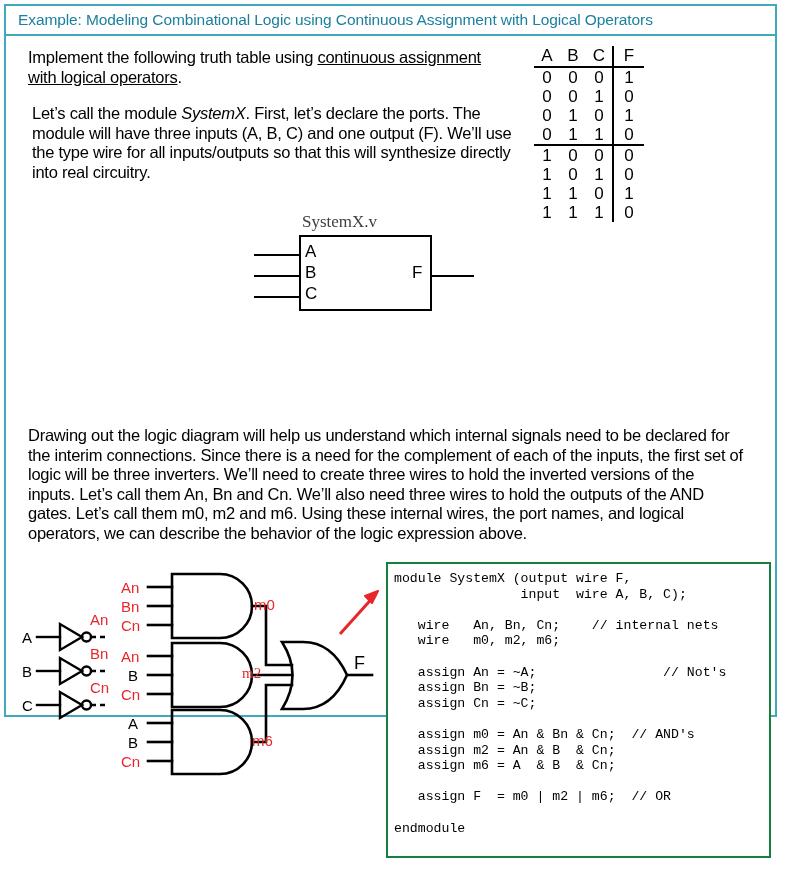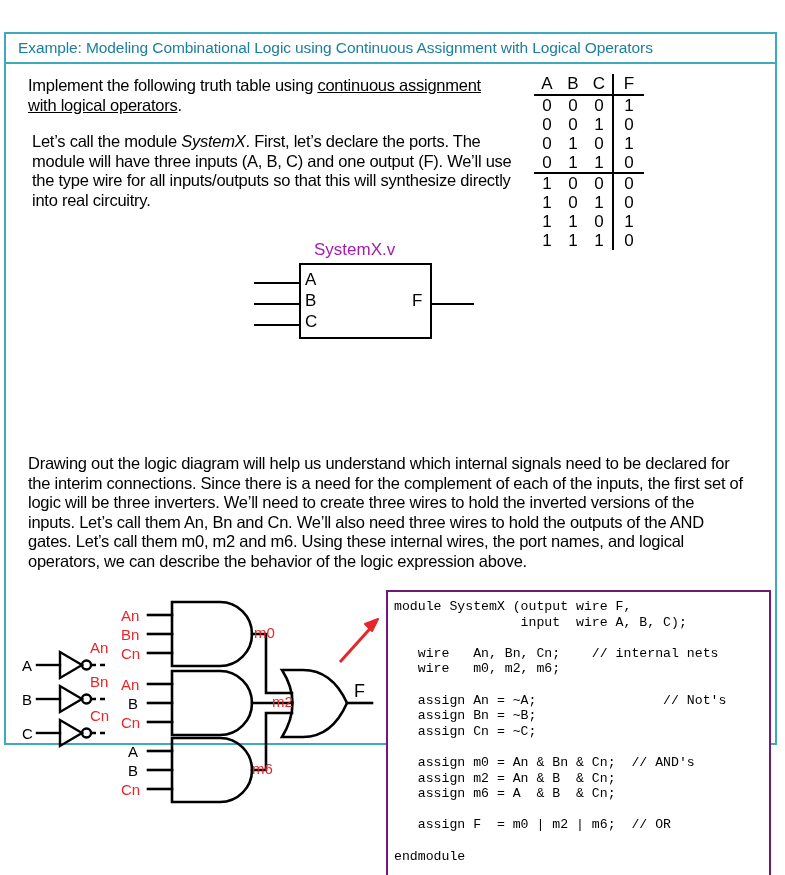--- a/index.html
+++ b/index.html
@@ -13,21 +13,20 @@
     font-family: "Liberation Sans", sans-serif;
     overflow: hidden;
   }
   #page {
     position: absolute;
     left: 4px; top: 4px;
     width: 773px; height: 713px;
     border: 2px solid #3fa9bd;
     box-sizing: border-box;
     background: #ffffff;
-    margin-top: 28px;
   }
   
   #title-bar {
     position: absolute;
     left: 0; top: 0;
     width: 100%; height: 30px;
     border-bottom: 2px solid #3fa9bd;
     box-sizing: border-box;
   }
   #title-text {
@@ -80,24 +79,25 @@
   .col-f { border-left: 2px solid #000; width: 30px !important; }
 
   
   #sysblock {
     position: absolute;
     left: 248px; top: 208px;
     width: 220px; height: 102px;
   }
   #sysblock-label {
     position: absolute;
-    left: 60px; top: -2px;
-    font-size: 17px;
-    color: #a21caf;
+    left: 48px; top: -2px;
+    font-size: 17px;
+    color: #404040;
     white-space: nowrap;
+    font-family: Liberation Serif, serif;
   }
   #sysblock-rect {
     position: absolute;
     left: 45px; top: 21px;
     width: 133px; height: 76px;
     border: 2px solid #000;
     box-sizing: border-box;
   }
   .sb-port {
     position: absolute;
@@ -134,21 +134,21 @@
     color: #000;
     white-space: nowrap;
   }
   .lbl.red { color: #e8262a; }
 
   
   #code-block {
     position: absolute;
     left: 380px; top: 556px;
     width: 385px; height: 296px;
-    border: 2px solid #701a75;
+    border: 2px solid #15803d;
     box-sizing: border-box;
     background: #ffffff;
     padding: 7px 0 0 6px;
   }
   #code-text {
     font-family: "Liberation Mono", monospace;
     font-size: 13.2px;
     line-height: 15.6px;
     color: #000;
     white-space: pre;
@@ -317,21 +317,21 @@
     
     <div class="lbl red" style="left:101px; top:15px;">An</div>
     <div class="lbl red" style="left:101px; top:34px;">Bn</div>
     <div class="lbl red" style="left:101px; top:53px;">Cn</div>
     <div class="lbl red" style="left:234px; top:32px;">m0</div>
 
     
     <div class="lbl red" style="left:101px; top:84px;">An</div>
     <div class="lbl" style="left:108px; top:103px;">B</div>
     <div class="lbl red" style="left:101px; top:122px;">Cn</div>
-    <div class="lbl red" style="left:252px; top:101px;">m2</div>
+    <div class="lbl red" style="left:222px; top:101px;font-family:Liberation Serif, serif;">m2</div>
 
     
     <div class="lbl" style="left:108px; top:151px;">A</div>
     <div class="lbl" style="left:108px; top:170px;">B</div>
     <div class="lbl red" style="left:101px; top:189px;">Cn</div>
     <div class="lbl red" style="left:232px; top:168px;">m6</div>
 
     
     <div class="lbl" style="left:334px; top:89px; font-size:18px;">F</div>
   </div>

